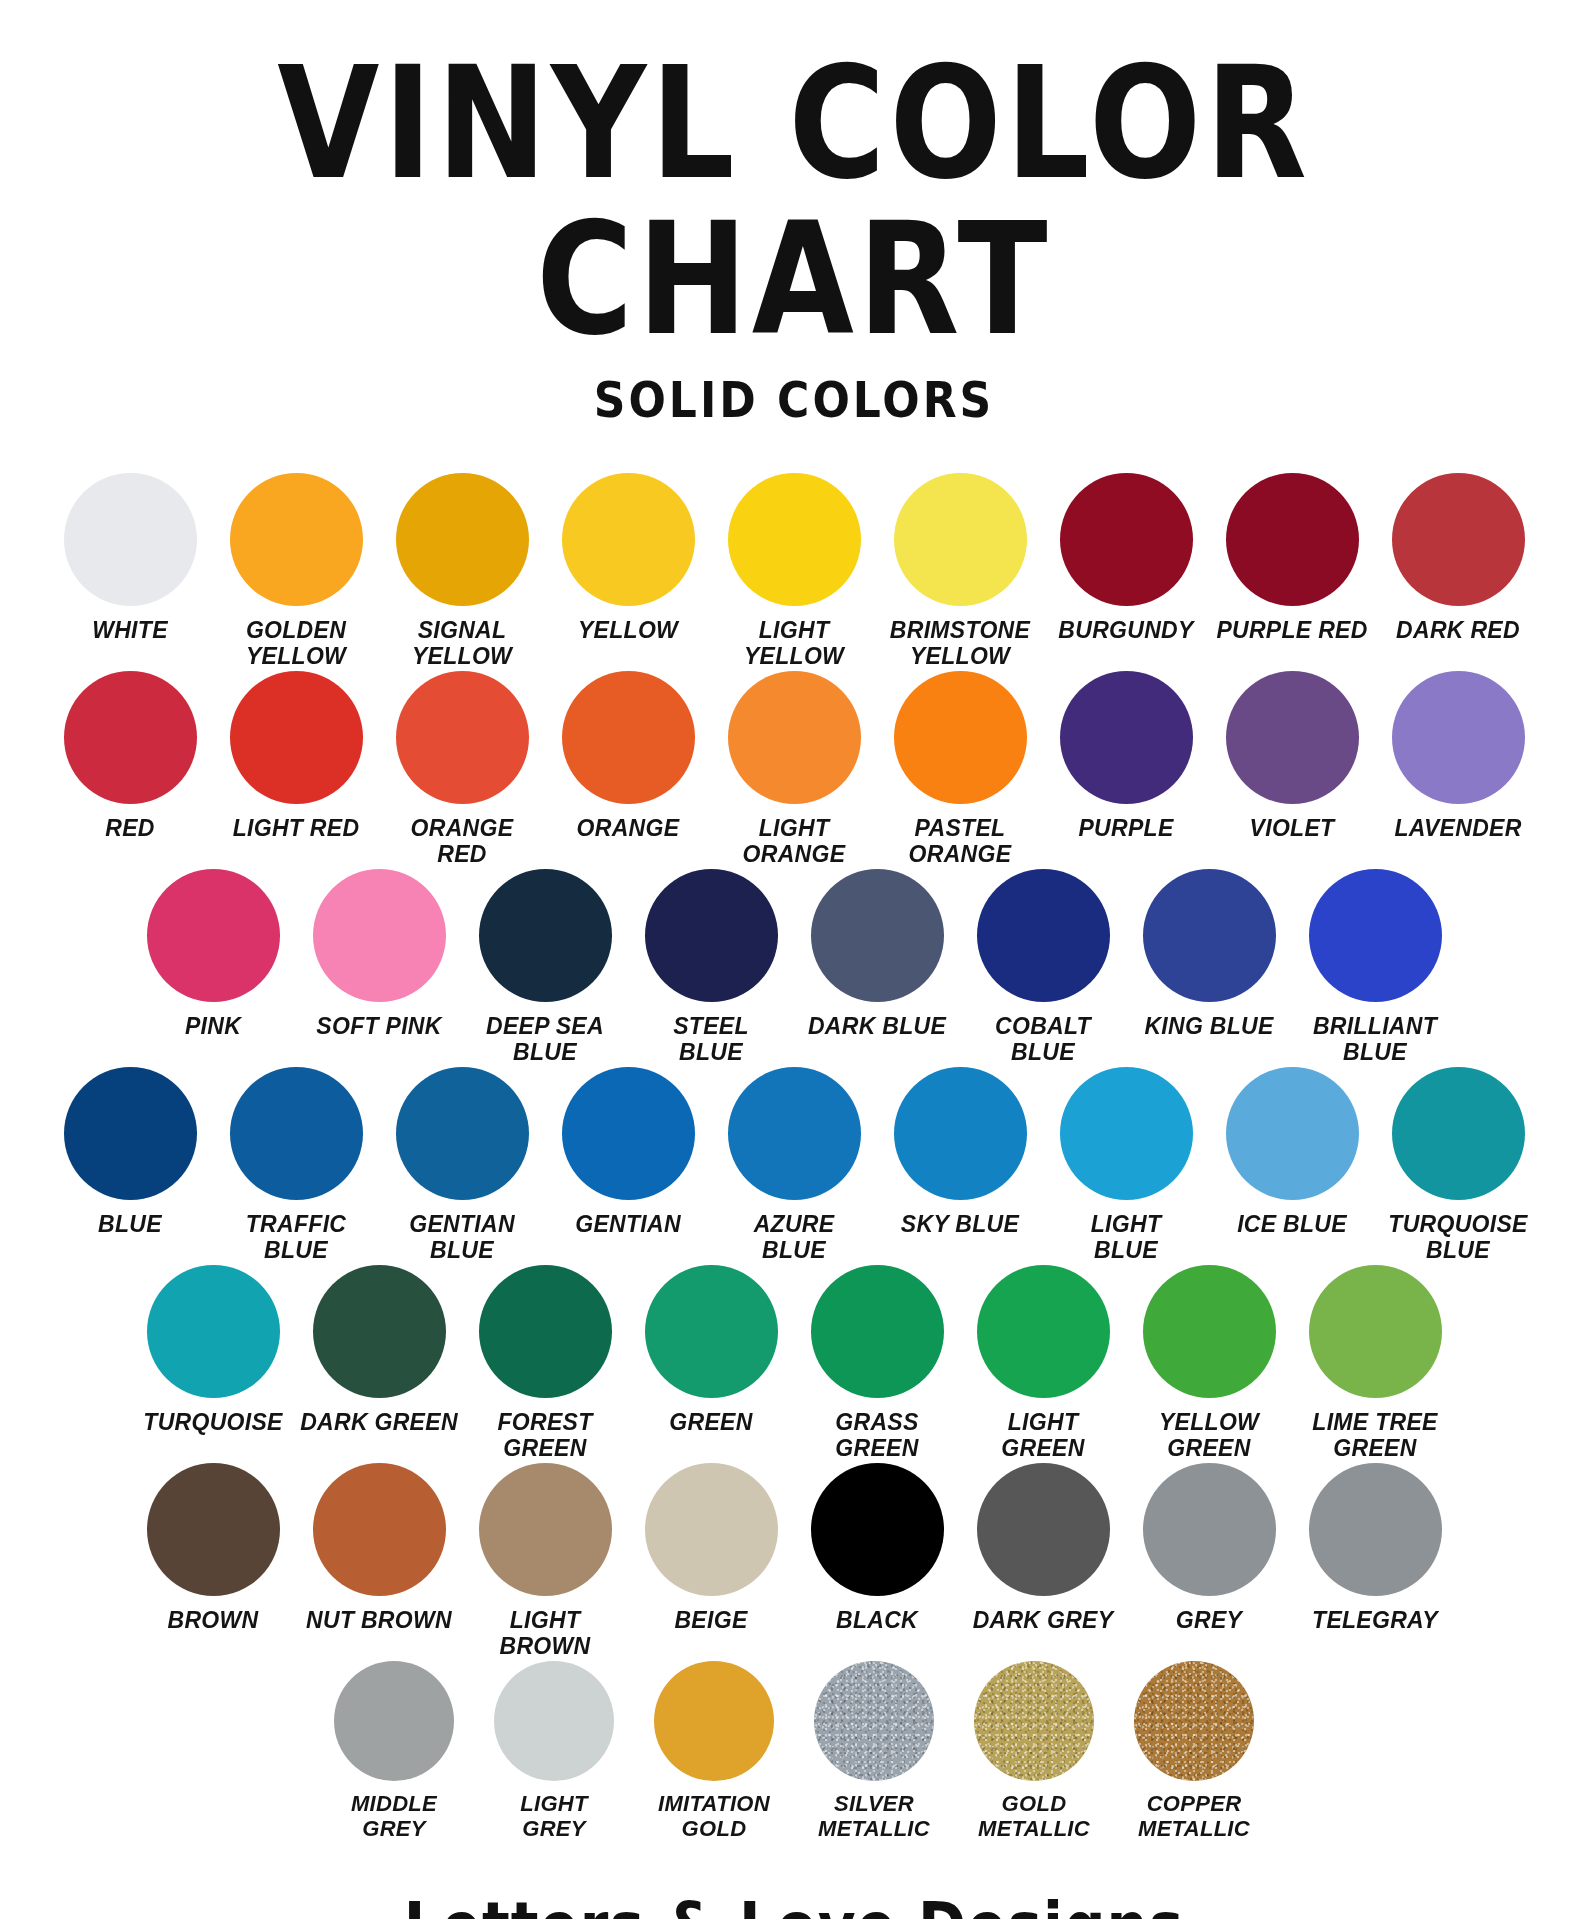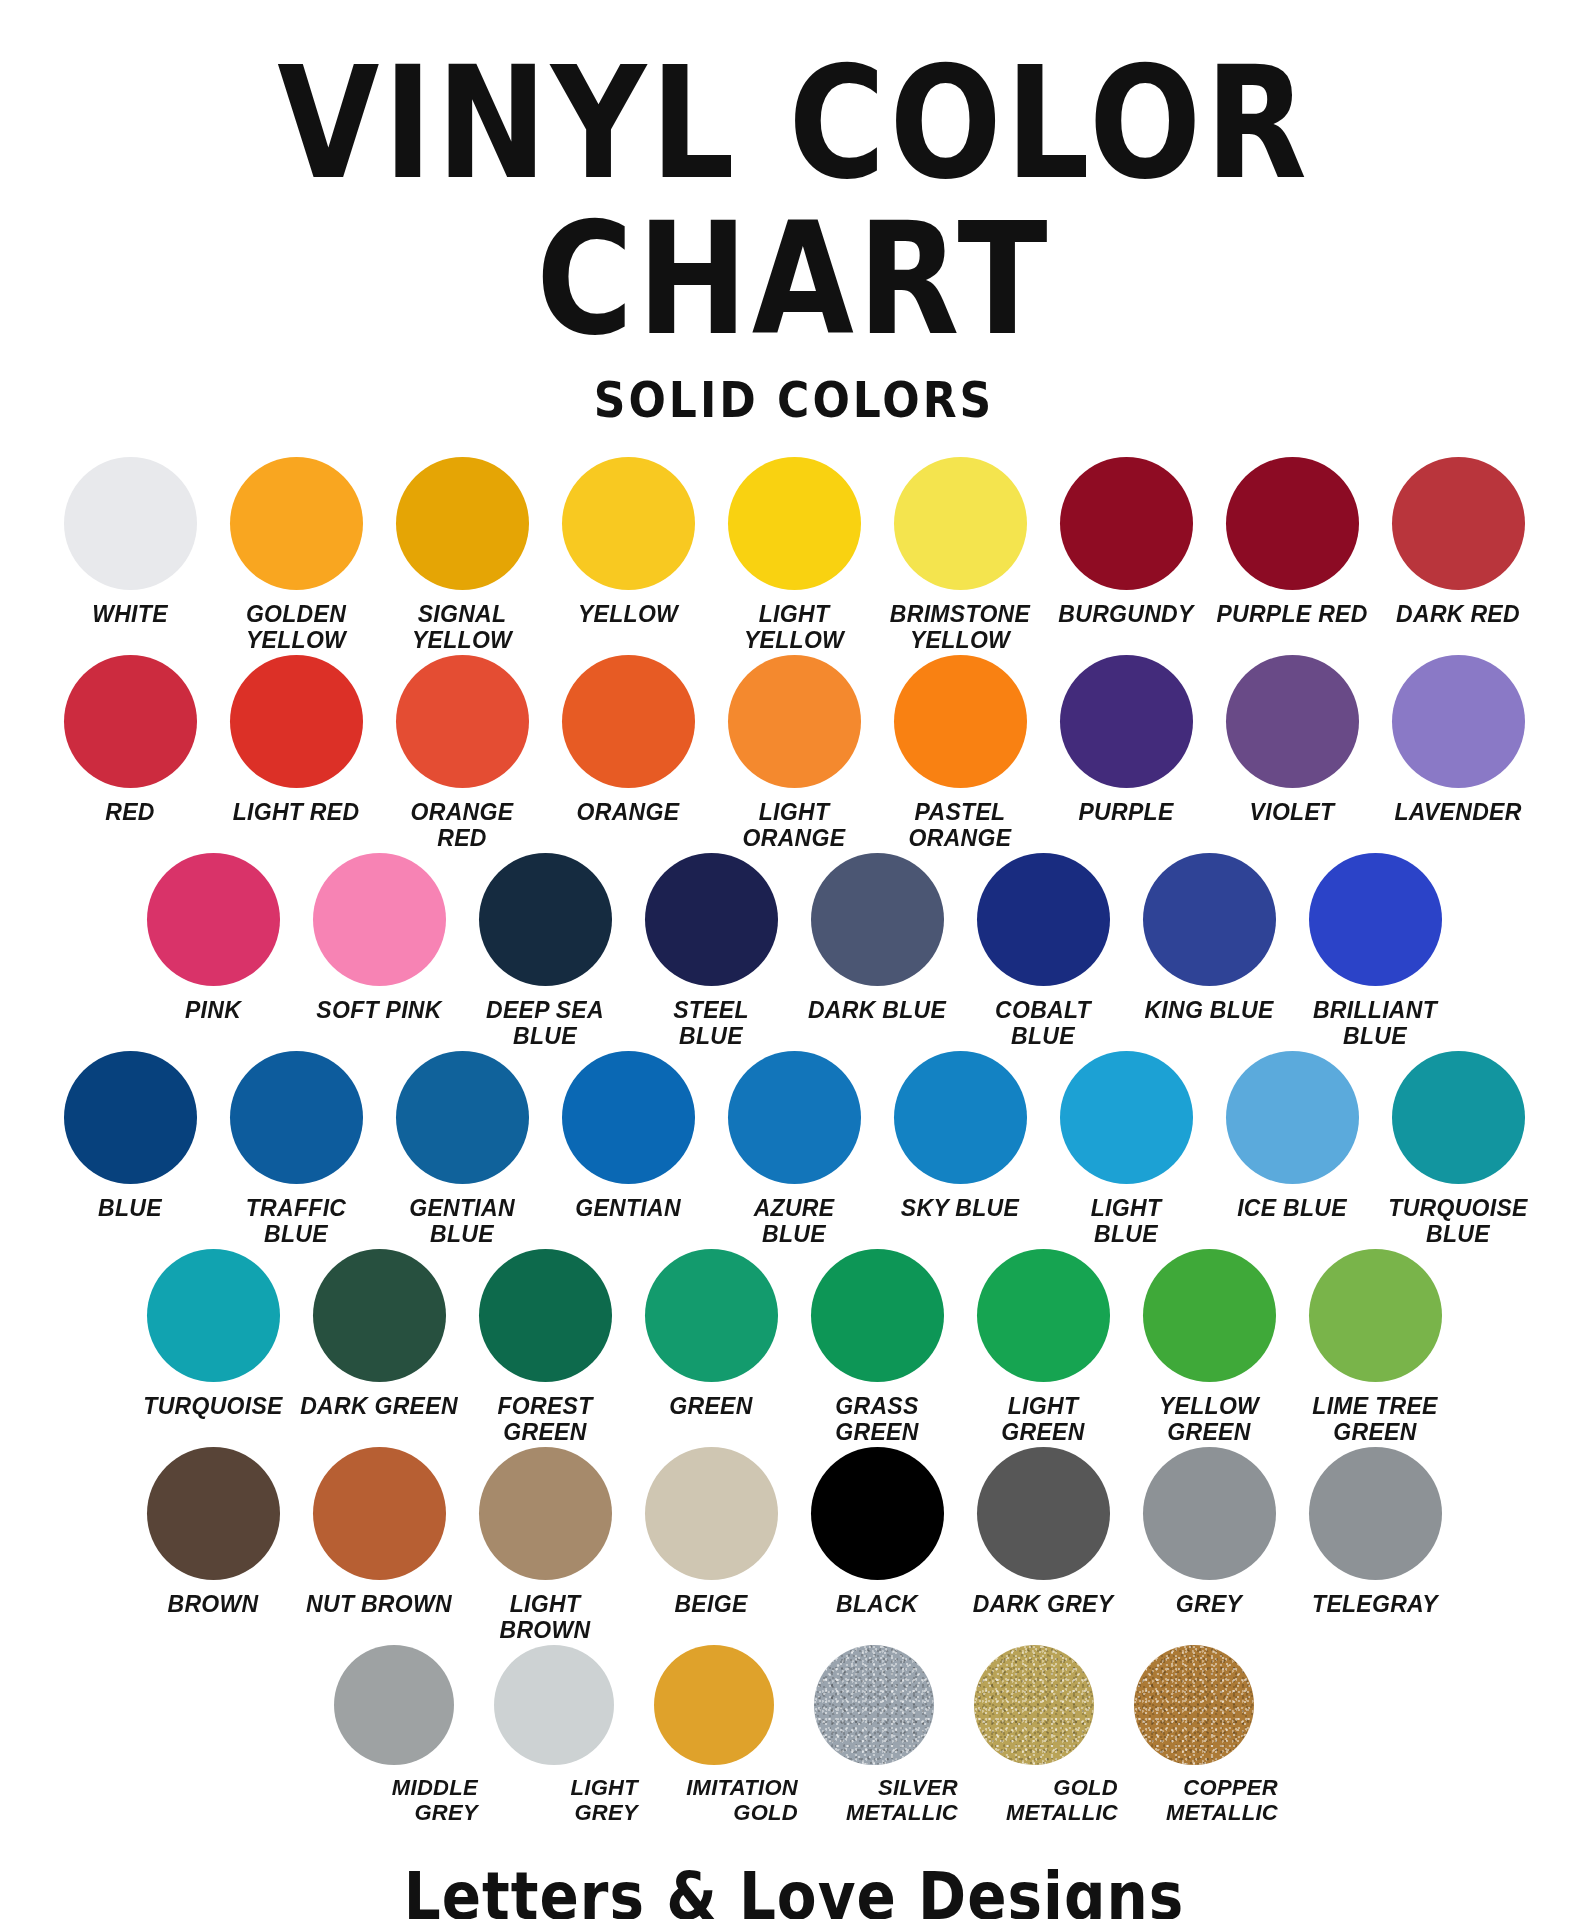--- a/index.html
+++ b/index.html
@@ -41,21 +41,21 @@
     letter-spacing:3px;
     color:#111111;
     margin:0;
     padding-top:62px;
     transform:scaleY(1.12);
     transform-origin:top center;
   }
 
   
   .grid{
-    margin:0 auto;
+    margin:16px auto;
     padding-top:42px;
     width:1500px;
   }
   .row{
     display:flex;
     justify-content:center;
     align-items:flex-start;
     margin-bottom:2px;
   }
   .row.metallic{
@@ -85,21 +85,20 @@
     font-style:italic;
     font-size:23px;
     line-height:1.13;
     letter-spacing:0.3px;
     color:#141414;
     white-space:pre-line;
     width:168px;
   }
   .row.metallic .cell .label{
     font-size:22px;
-    text-align:right;
   }
   .row.metallic .cell{
     width:160px;
   }
 
   
   .swatch.grain{
     position:relative;
     overflow:hidden;
   }

